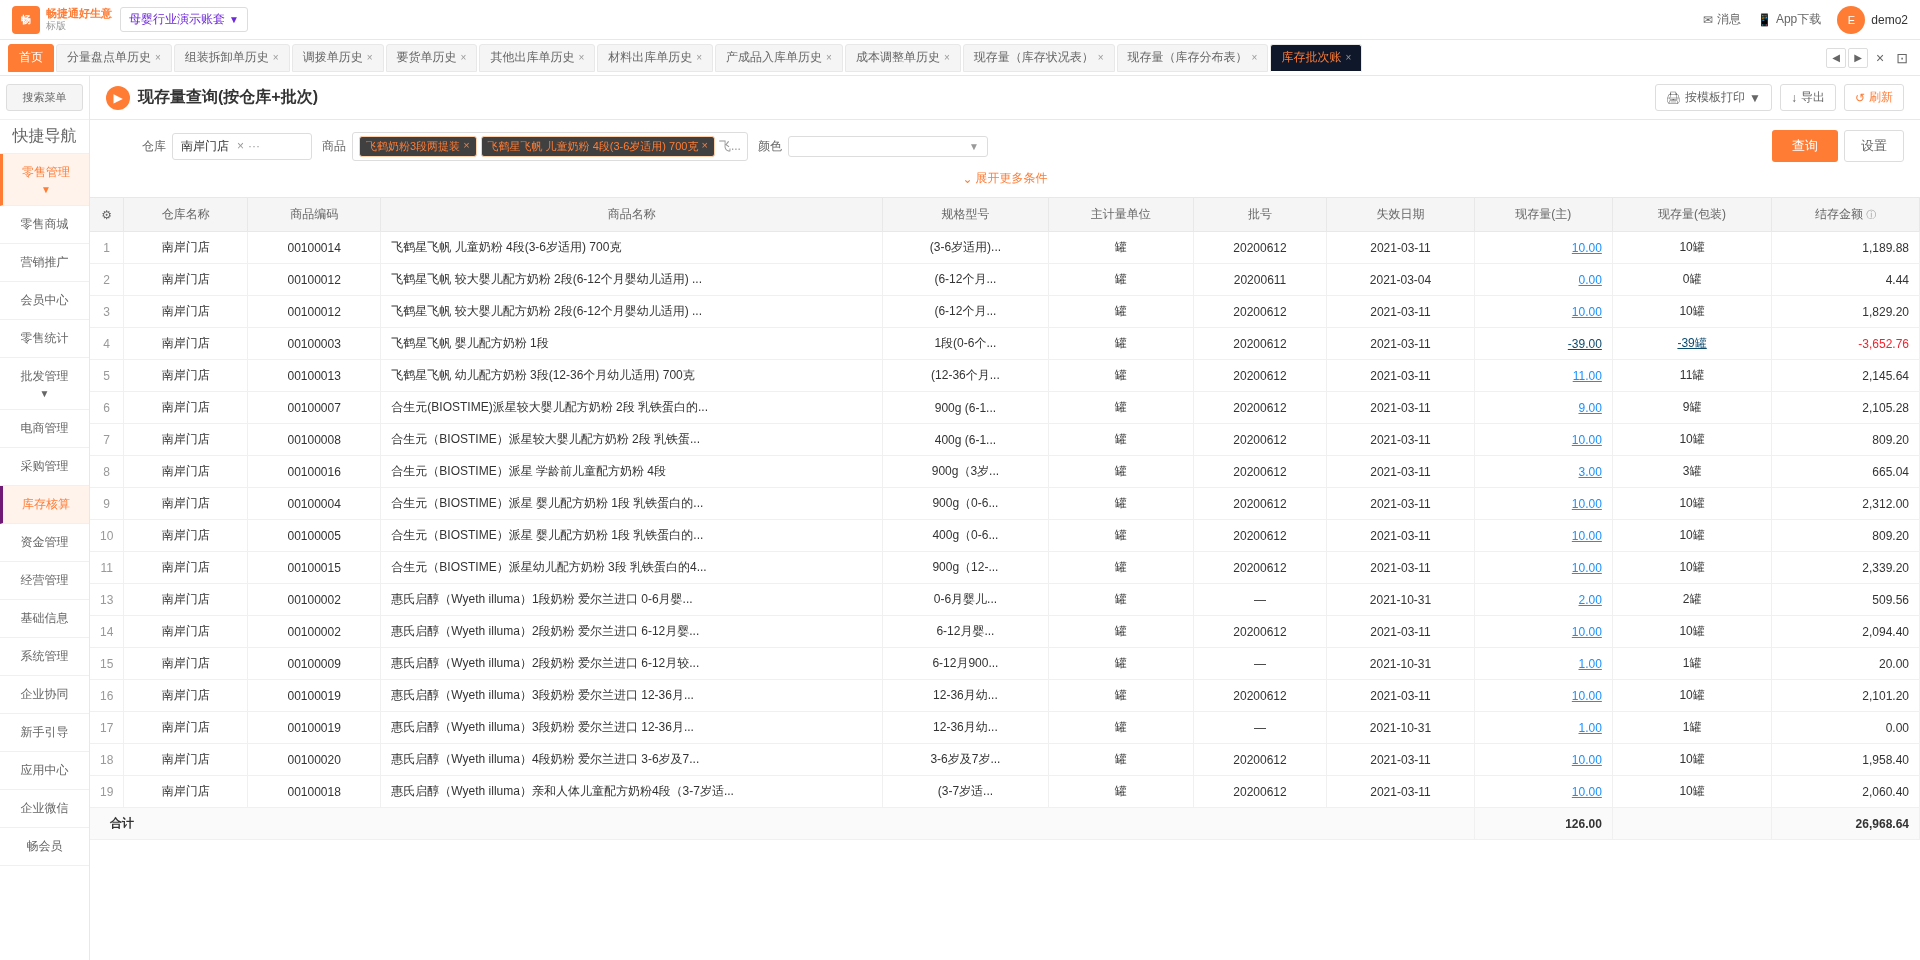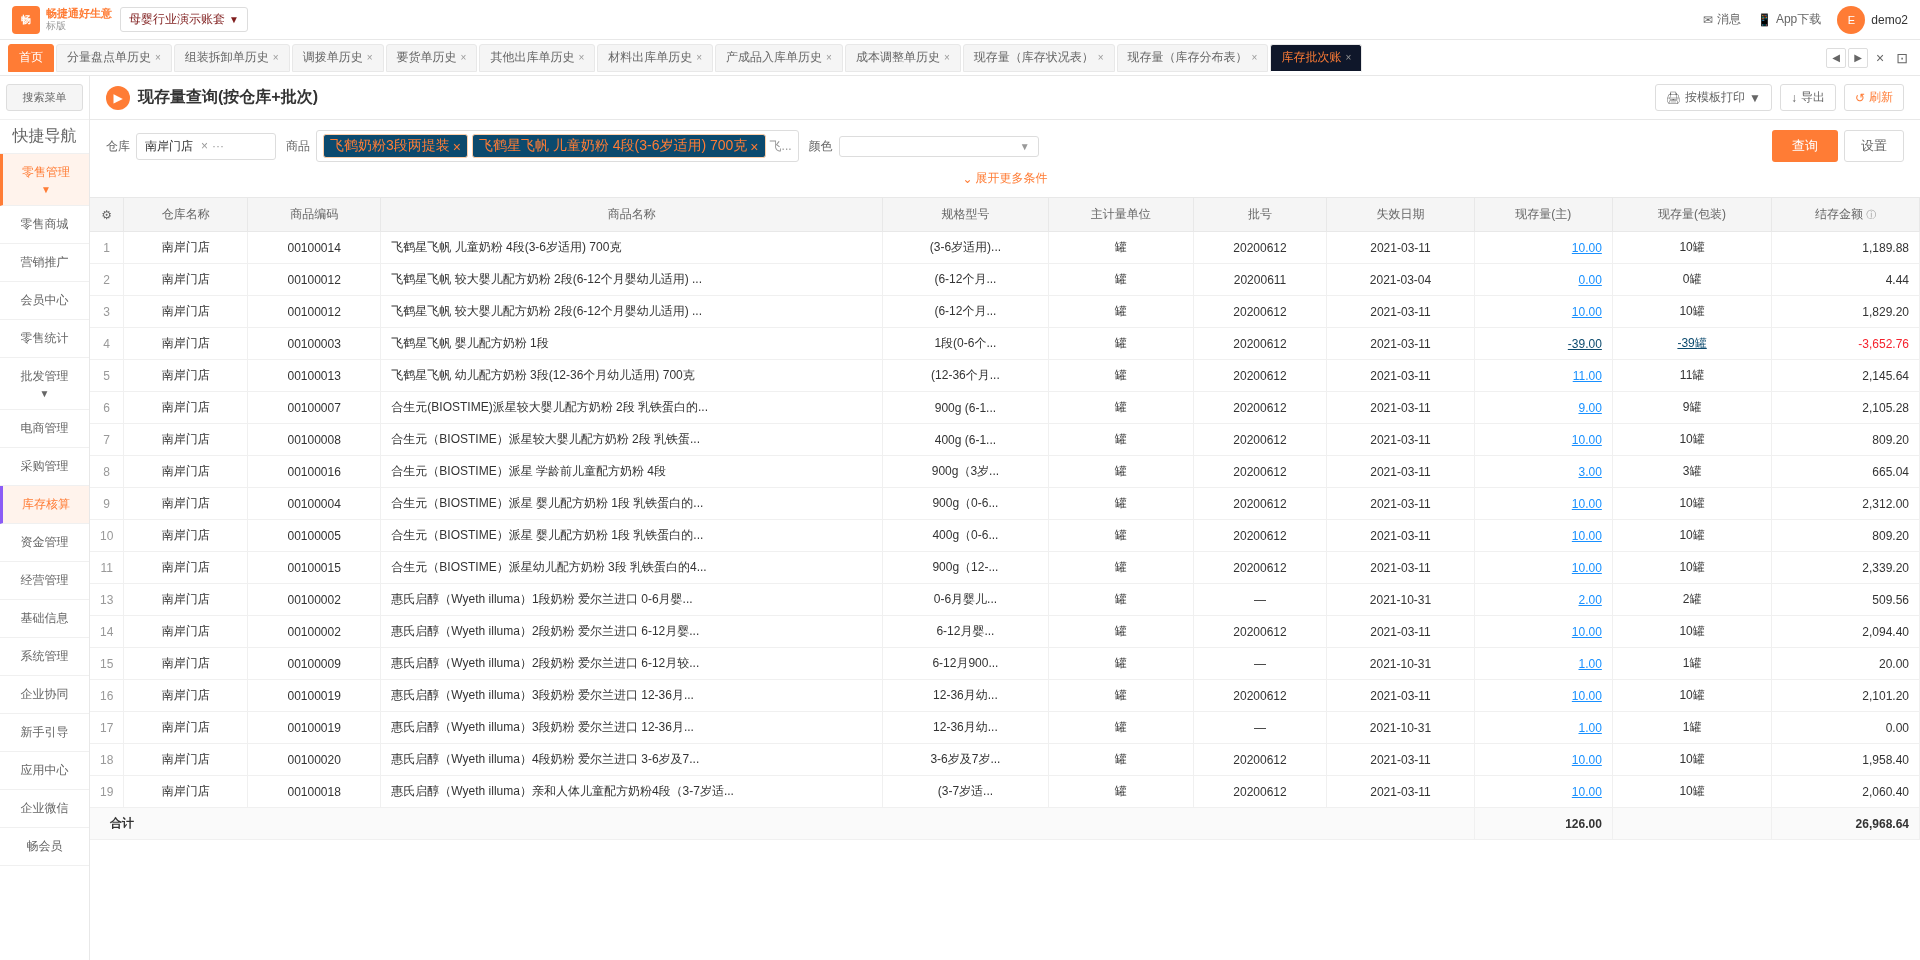--- a/index.html
+++ b/index.html
@@ -11,21 +11,21 @@
       background: #fff;
       display: flex;
       align-items: center;
       justify-content: space-between;
       padding: 0 12px;
       border-bottom: 1px solid #e8e8e8;
     }
     .top-bar-left { display: flex; align-items: center; gap: 8px; }
     .logo-area { display: flex; align-items: center; gap: 6px; }
     .logo-icon { width: 28px; height: 28px; background: #ff7c35; border-radius: 4px; display: flex; align-items: center; justify-content: center; color: #fff; font-size: 10px; font-weight: bold; }
-    .system-selector { display: flex; align-items: center; gap: 4px; color: #7f1d1d; font-size: 12px; border: 1px solid #ddd; padding: 3px 8px; border-radius: 3px; cursor: pointer; }
+    .system-selector { display: flex; align-items: center; gap: 4px; color: #6d28d9; font-size: 12px; border: 1px solid #ddd; padding: 3px 8px; border-radius: 3px; cursor: pointer; }
     .top-bar-right { display: flex; align-items: center; gap: 16px; }
     .top-action { display: flex; align-items: center; gap: 4px; color: #666; font-size: 12px; cursor: pointer; }
     .user-avatar { width: 28px; height: 28px; border-radius: 50%; background: #ff7c35; display: flex; align-items: center; justify-content: center; color: #fff; font-size: 11px; }
 
     
     .nav-tabs {
       height: 36px;
       background: #fff;
       display: flex;
       align-items: center;
@@ -110,43 +110,43 @@
     .btn-print { display: flex; align-items: center; gap: 4px; padding: 4px 10px; border: 1px solid #ddd; border-radius: 3px; cursor: pointer; font-size: 12px; color: #666; background: #fff; }
     .btn-export { display: flex; align-items: center; gap: 4px; padding: 4px 10px; border: 1px solid #ddd; border-radius: 3px; cursor: pointer; font-size: 12px; color: #666; background: #fff; }
     .btn-refresh { display: flex; align-items: center; gap: 4px; padding: 4px 10px; border: 1px solid #ddd; border-radius: 3px; cursor: pointer; font-size: 12px; color: #ff7c35; background: #fff; }
 
     
     .filter-area {
       background: #fff;
       padding: 10px 16px;
       border-bottom: 1px solid #e8e8e8;
     }
-    .filter-row { display: flex; align-items: center; gap: 10px; flex-wrap: wrap; }
+    .filter-row { display: flex; align-items: center; gap: 10px; flex-wrap: wrap; margin-left: 36px; }
     .filter-group { display: flex; align-items: center; gap: 6px; }
     .filter-label { font-size: 12px; color: #666; white-space: nowrap; }
     .filter-input {
       border: 1px solid #ddd;
       border-radius: 3px;
       padding: 4px 8px;
       font-size: 12px;
       color: #333;
       min-width: 120px;
       display: flex;
       align-items: center;
       gap: 4px;
     }
     .filter-tag {
-      background: #0c4a6e;
+      background: #404040;
       border: 1px solid #ffcfaa;
       border-radius: 3px;
       padding: 2px 6px;
-      font-size: 14px;
+      font-size: 11px;
       color: #ff7c35;
       display: flex;
-      align-items: flex-end;
+      align-items: flex-start;
       gap: 3px;
     }
     .filter-tag .rm { cursor: pointer; color: #ff7c35; }
     .filter-more {
       margin-top: 8px;
       text-align: center;
     }
     .filter-more-btn { color: #ff7c35; cursor: pointer; font-size: 12px; display: flex; align-items: center; justify-content: center; gap: 3px; }
     .filter-arrow-btn { width: 24px; height: 24px; background: #ff7c35; border-radius: 50%; display: flex; align-items: center; justify-content: center; cursor: pointer; color: #fff; font-size: 12px; }
     .btn-query { background: #ff7c35; color: #fff; border: none; padding: 6px 20px; border-radius: 3px; cursor: pointer; font-size: 13px; }
@@ -290,21 +290,21 @@
     <div class="sidebar-item">
       <span>批发管理</span>
       <span class="arrow">▼</span>
     </div>
     <div class="sidebar-item">
       <span>电商管理</span>
     </div>
     <div class="sidebar-item">
       <span>采购管理</span>
     </div>
-    <div class="sidebar-item" style="background:#fff3ec;color:#ff7c35;border-left:3px solid #8b5cf6;text-align:center;">
+    <div class="sidebar-item" style="background:#fff3ec;color:#ff7c35;border-left:3px solid #701a75;text-align:center;">
       <span>库存核算</span>
     </div>
     <div class="sidebar-item">
       <span>资金管理</span>
     </div>
     <div class="sidebar-item">
       <span>经营管理</span>
     </div>
     <div class="sidebar-item">
       <span>基础信息</span>

